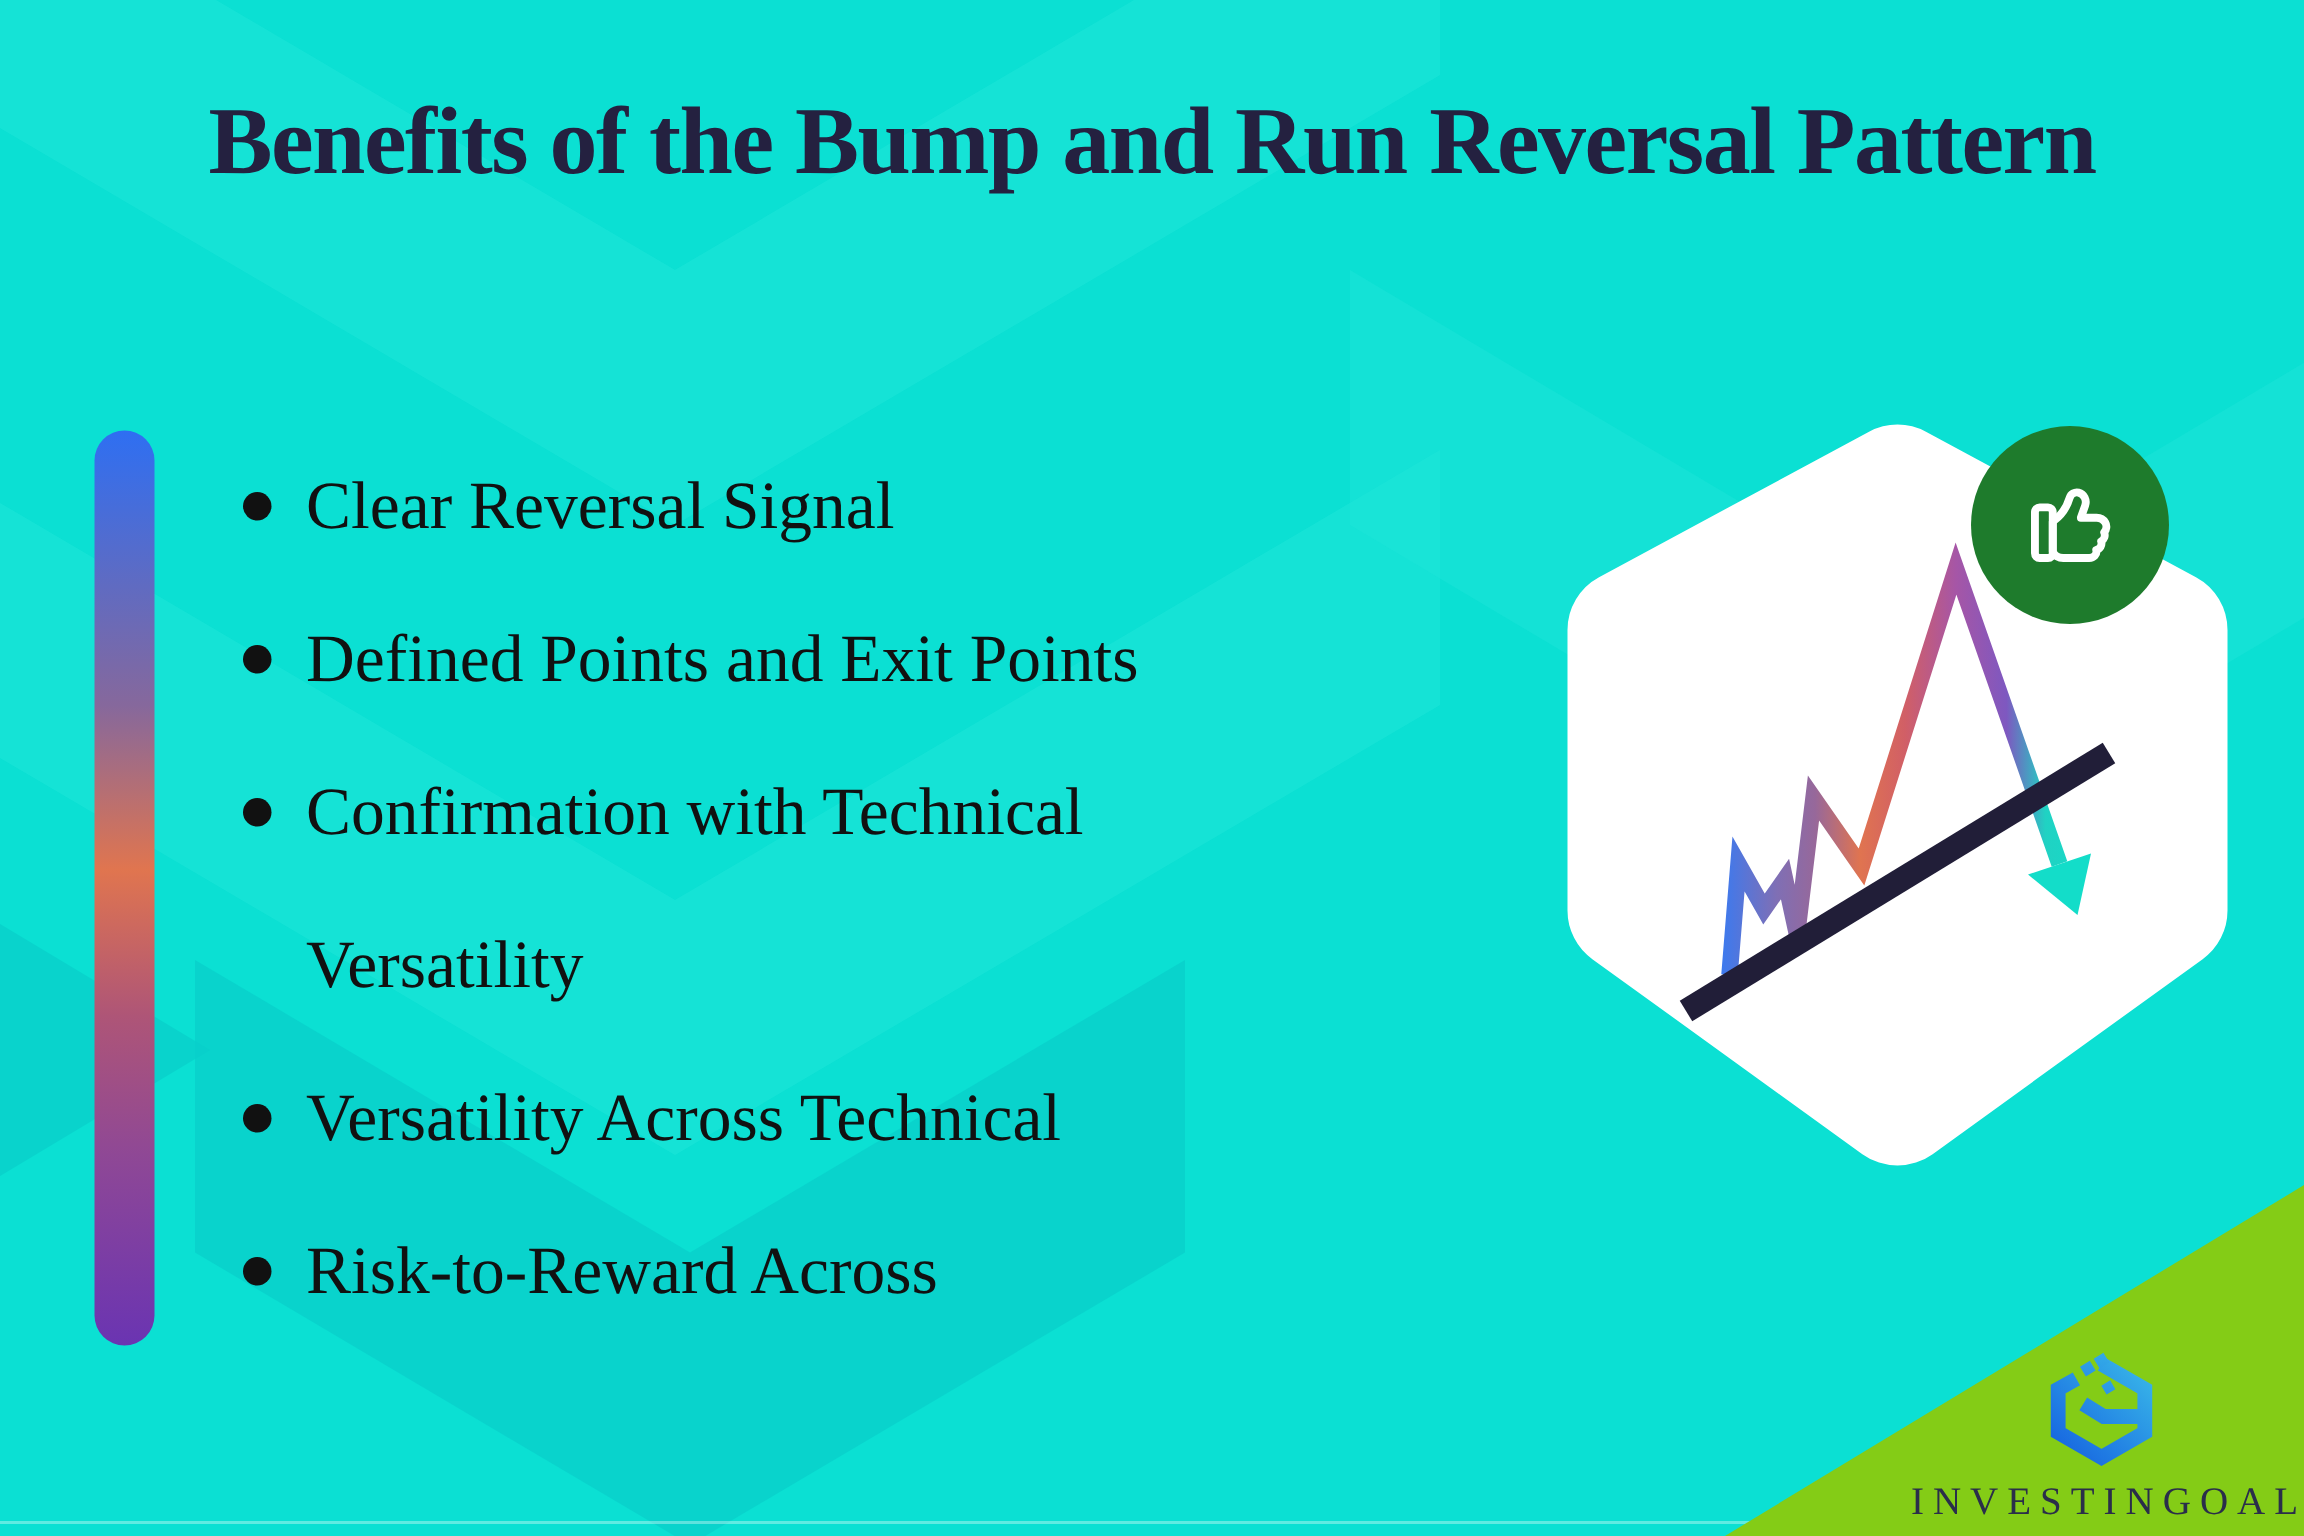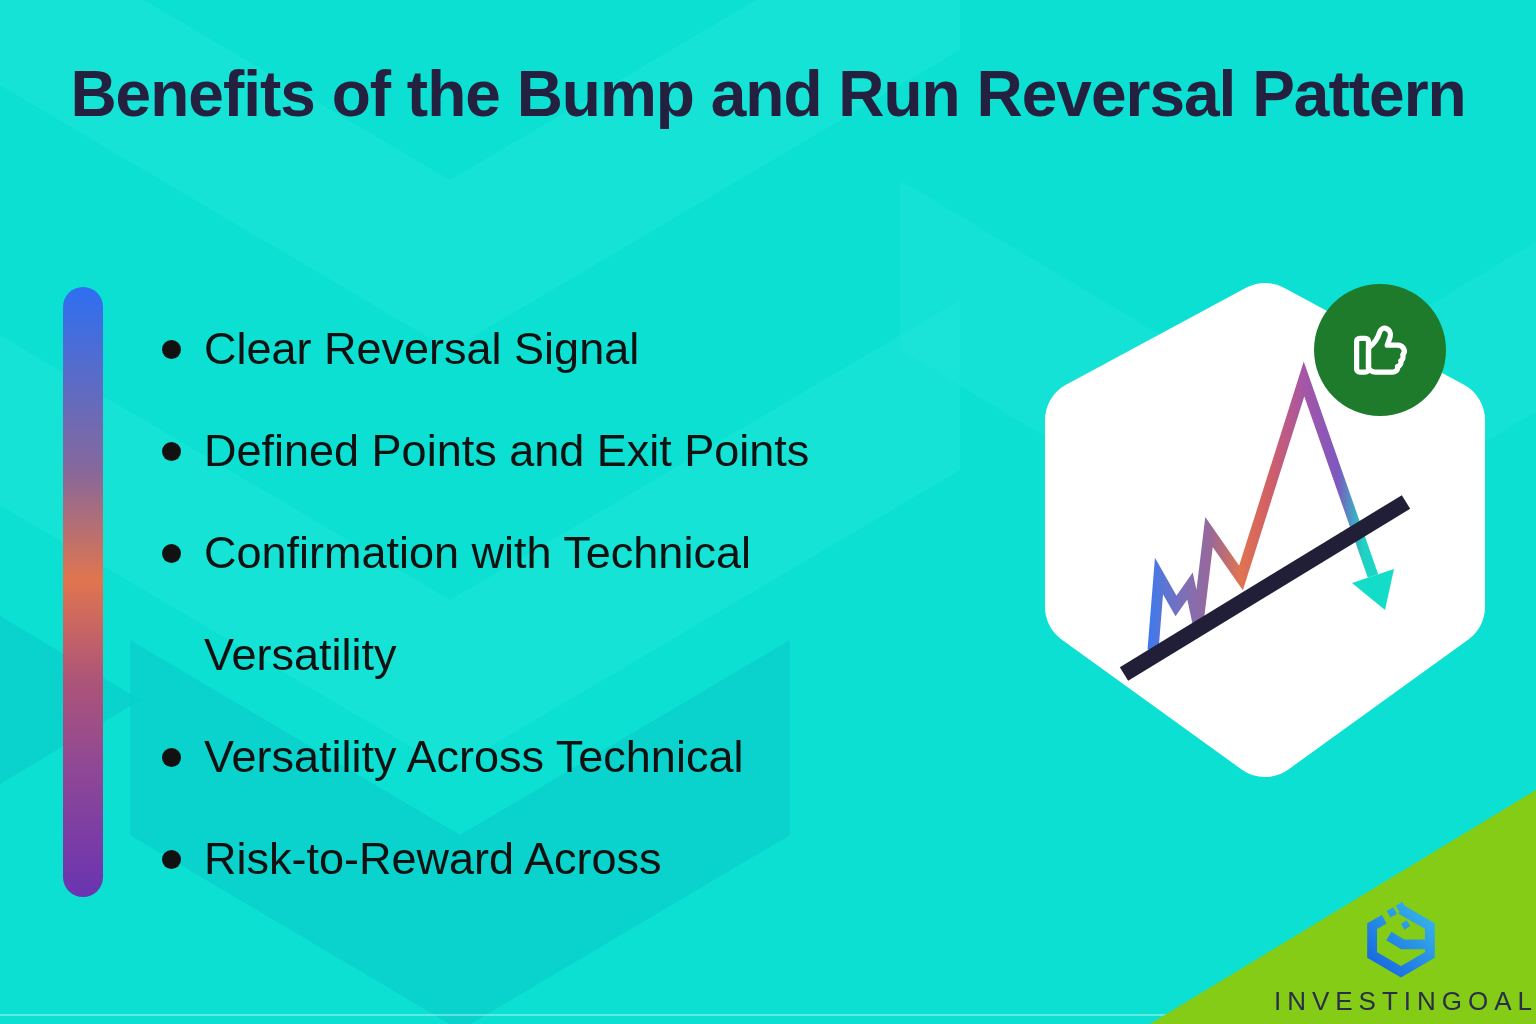--- a/index.html
+++ b/index.html
@@ -1,35 +1,35 @@
 <!DOCTYPE html>
 <html style="--background-teal: #0BE0D3; --pattern-light: #1FE5D9; --pattern-dark: #09CFCB; --title-navy: #242140; --body-text: #111111; --accent-bar-gradient: #2E6FF2 0%, #86689C 30%, #E0754F 48%, #AE5577 64%, #8F4895 79%, #6A34B2 100%; --hexagon-fill: #FFFFFF; --thumbs-up-green: #1E7B2C; --trendline-navy: #211E38; --arrow-teal: #13DDC9; --logo-blue-dark: #1158DF; --logo-blue-light: #3EC4EA; --logo-text-navy: #2A2E4A;"><head>
 <meta charset="utf-8">
 <style>
   html,body{margin:0;padding:0;}
   .canvas{
     position:relative;width:1536px;height:1024px;overflow:hidden;
     background:var(--background-teal,#0BE0D3);
-    font-family:Liberation Sans, sans-serif;
+    font-family:Liberation Serif, serif;
   }
   svg{display:block;}
   .bg-pattern{position:absolute;left:0;top:0;z-index:0;}
   .page-title{
     position:absolute;left:0;top:54px;width:100%;z-index:2;margin:0;
     padding:0 68px;box-sizing:border-box;
     text-align:center;font-size:64px;line-height:80px;font-weight:700;
     letter-spacing:-1px;color:var(--title-navy,#242140);
   }
   .accent-bar{
     position:absolute;left:63px;top:287px;width:40px;height:610px;z-index:2;
     border-radius:21px;
     background:linear-gradient(180deg,var(--accent-bar-gradient,#2E6FF2,#E0754F,#6A34B2));
   }
   .benefits-list{
-    position:absolute;left:160px;top:298px;width:740px;z-index:2;
+    position:absolute;left:160px;top:286px;width:740px;z-index:2;
     margin:0;padding:0;list-style:none;
     font-size:45px;line-height:102px;color:var(--body-text,#111111);
   }
   .benefits-list li{position:relative;padding-left:44px;}
   .benefits-list li::before{
     content:"";position:absolute;left:2px;top:42px;width:19px;height:19px;
     border-radius:50%;background:var(--body-text,#111111);
   }
   .hex-illustration{position:absolute;left:1020px;top:265px;z-index:2;}
   .corner-triangle{

